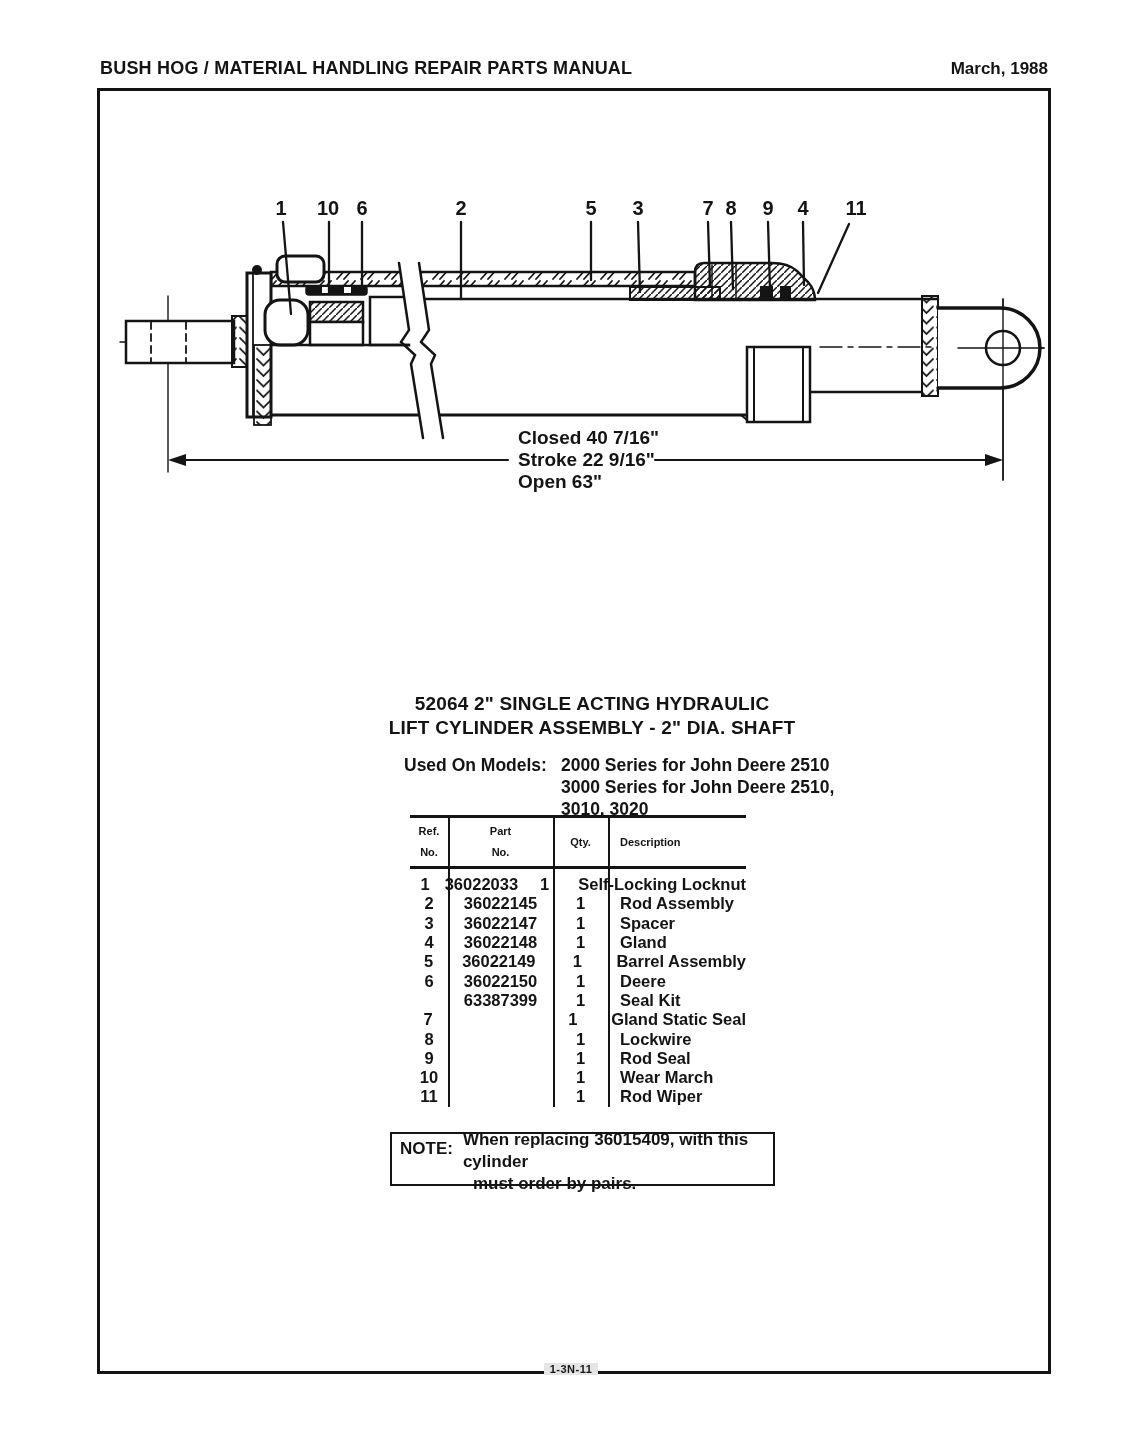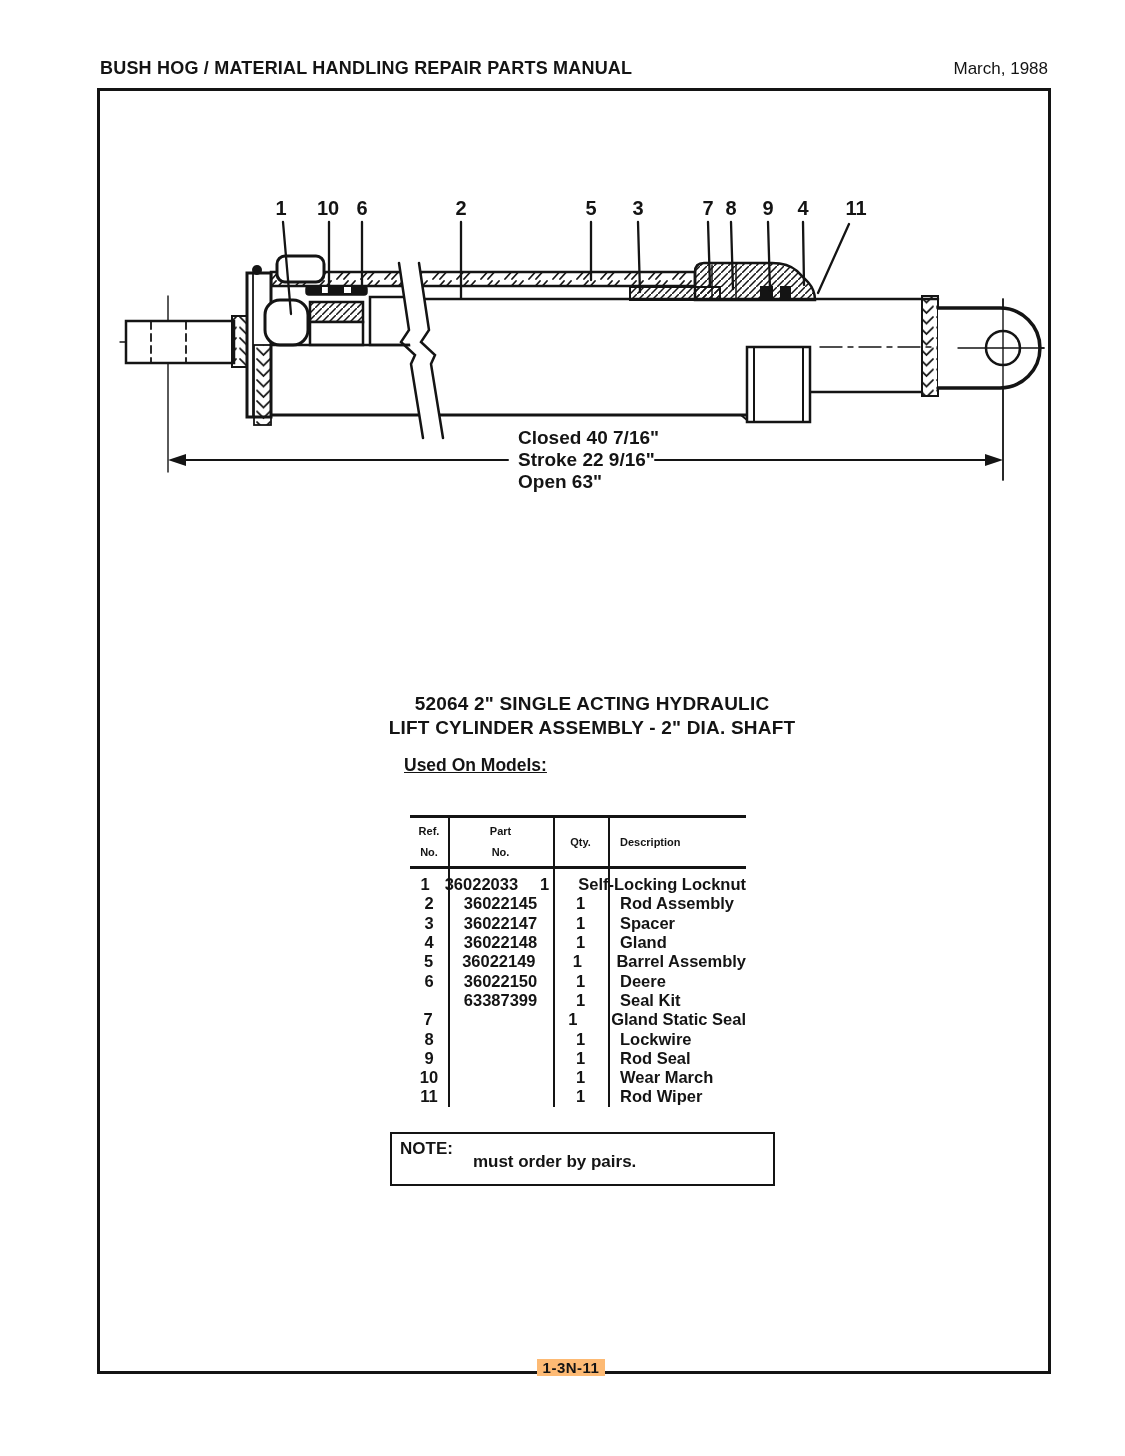--- a/index.html
+++ b/index.html
@@ -5,36 +5,36 @@
   html,body{margin:0;padding:0;background:#ffffff;}
   .page{
     position:relative;width:1125px;height:1456px;background:#ffffff;
     font-family:"Liberation Sans", sans-serif;color:#141414;overflow:hidden;
   }
   .manual-header{
     position:absolute;left:100px;top:58px;width:948px;
     display:flex;justify-content:space-between;align-items:baseline;
   }
   .manual-title{font-size:18px;font-weight:700;letter-spacing:.2px;}
-  .manual-date{font-size:17px;font-weight:400;}
+  .manual-date{font-size:17px;font-weight:700;}
   .page-border{
     position:absolute;left:97px;top:88px;width:948px;height:1280px;
     border:3px solid #141414;
   }
   svg text{font-family:"Liberation Sans", sans-serif;}
   .callout{font-size:20px;font-weight:700;fill:#141414;}
   .dim-text{font-size:19px;font-weight:600;fill:#141414;}
 
   .parts-title{
     position:absolute;left:352px;top:692px;width:480px;text-align:center;
     font-size:19px;font-weight:800;line-height:24px;letter-spacing:.2px;
   }
   .used-on{
     position:absolute;left:404px;top:754px;display:flex;
-    font-size:17.5px;font-weight:600;line-height:22px;text-decoration:underline;
+    font-size:17.5px;font-weight:600;line-height:22px;
   }
   .used-on-label{margin-right:14px;white-space:nowrap;}
   .used-on-models div{white-space:nowrap;}
 
   .parts-table{position:absolute;left:410px;top:815px;width:336px;height:292px;}
   .parts-table .rule-top{position:absolute;left:0;top:0;width:100%;height:0;border-top:3px solid #141414;}
   .parts-table .rule-head{position:absolute;left:0;top:51px;width:100%;height:0;border-top:3px solid #141414;}
   .parts-table .vline{position:absolute;top:0;width:0;height:292px;border-left:2px solid #141414;}
   .parts-table .v1{left:38px;} .parts-table .v2{left:143px;} .parts-table .v3{left:198px;}
   .thead{position:absolute;left:0;top:3px;width:100%;height:48px;display:flex;font-weight:700;font-size:11px;}
@@ -55,22 +55,22 @@
     font-size:17px;font-weight:600;box-sizing:border-box;
   }
   .note-label{margin-left:8px;margin-right:10px;align-self:flex-start;padding-top:5px;}
   .note-text{line-height:22px;padding-top:5px;}
   .note-text .l2{padding-left:10px;}
 
   .footer{
     position:absolute;left:97px;top:1359px;width:948px;text-align:center;
   }
   .footer span{
-    display:inline-block;background:#fdba74;padding:0 6px;
-    font-size:15px;font-weight:600;letter-spacing:.5px;
+    display:inline-block;background:#e5e5e5;padding:0 6px;
+    font-size:11px;font-weight:600;letter-spacing:.5px;
   }
 </style>
 </head>
 <body>
 
 <div class="page">
 
   <div class="manual-header">
     <div class="manual-title">BUSH HOG / MATERIAL HANDLING REPAIR PARTS MANUAL</div>
     <div class="manual-date">March, 1988</div>
@@ -204,20 +204,25 @@
     </g>
   </svg>
 
   <div class="parts-title">
     <div>52064 2" SINGLE ACTING HYDRAULIC</div>
     <div>LIFT CYLINDER ASSEMBLY - 2" DIA. SHAFT</div>
   </div>
 
   <div class="used-on">
     <div class="used-on-label">Used On Models:</div>
+    <div class="used-on-models">
+      <div>2000 Series for John Deere 2510</div>
+      <div>3000 Series for John Deere 2510,</div>
+      <div>3010, 3020</div>
+    </div>
   </div>
 
   <div class="parts-table">
     <div class="rule-top"></div>
     <div class="thead">
       <div class="c c1">
         <div>Ref.</div>
         <div>No.</div>
       </div>
       <div class="c c2">
@@ -307,20 +312,21 @@
           <div class="c2"></div>
           <div class="c3">1</div>
           <div class="c4">Rod Wiper</div>
       </div>
     </div>
   </div>
 
   <div class="note-box">
     <div class="note-label">NOTE:</div>
     <div class="note-text">
+      <div class="l1">When replacing 36015409, with this cylinder</div>
       <div class="l2">must order by pairs.</div>
     </div>
   </div>
 
   <div class="footer">
     <span>1-3N-11</span>
   </div>
 
 </div>
 

